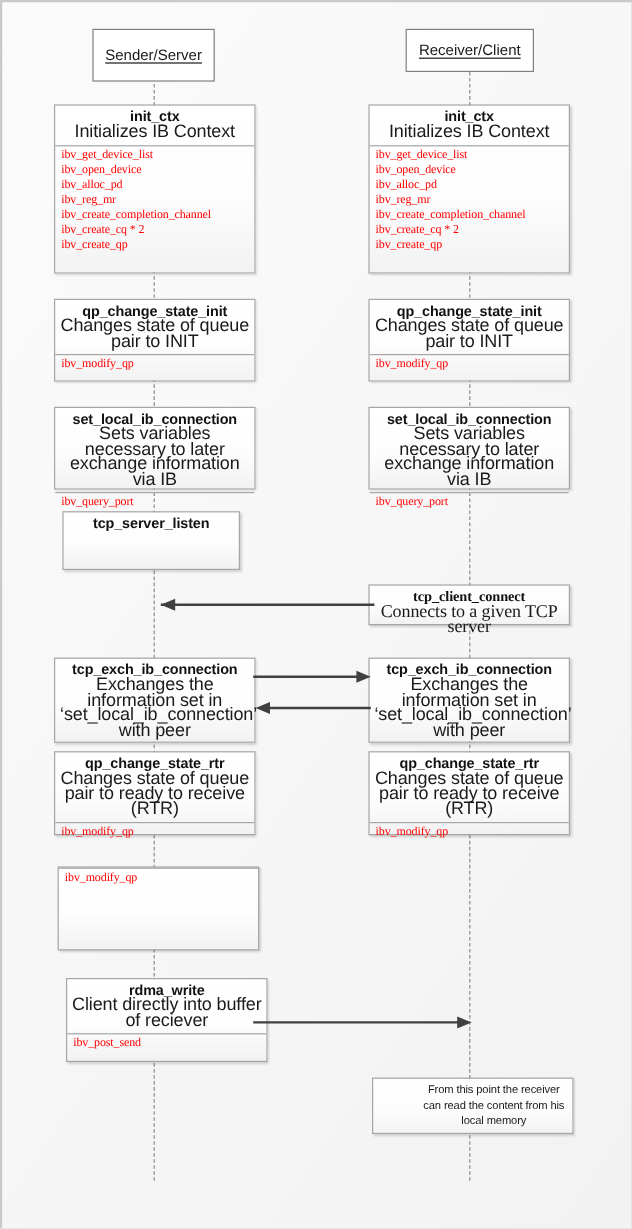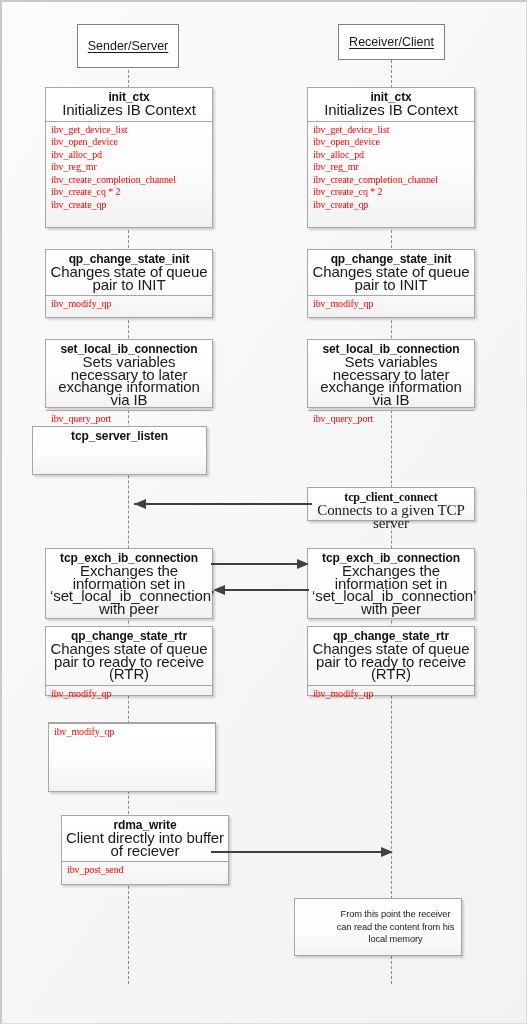--- a/index.html
+++ b/index.html
@@ -216,21 +216,21 @@
     <div class="step" style="left:305px; top:337px; width:168px; height:69px;">
       <div class="step-head">
         <span class="step-title">set_local_ib_connection</span>
         <span class="step-desc">Sets variables necessary to later exchange information via IB</span>
       </div>
       <div class="step-calls">
         <span class="call">ibv_query_port</span>
       </div>
     </div>
 
-    <div class="step" style="left:30px; top:424px; width:175px; height:49px;">
+    <div class="step" style="left:50px; top:424px; width:148px; height:49px;">
       <div class="step-head">
         <span class="step-title">tcp_server_listen</span>
       </div>
     </div>
 
     <div class="step" style="left:305px; top:485px; width:168px; height:34px;font-family:Liberation Serif, serif;">
       <div class="step-head">
         <span class="step-title">tcp_client_connect</span>
         <span class="step-desc">Connects to a given TCP server</span>
       </div>
@@ -284,33 +284,33 @@
         <span class="call">ibv_modify_qp</span>
       </div>
     </div>
 
     <div class="step" style="left:46px; top:720px; width:168px; height:70px;">
       <div class="step-calls">
         <span class="call">ibv_modify_qp</span>
       </div>
     </div>
 
-    <div class="step" style="left:59px; top:813px; width:168px; height:70px;">
+    <div class="step" style="left:53px; top:813px; width:168px; height:70px;">
       <div class="step-head">
         <span class="step-title">rdma_write</span>
         <span class="step-desc">Client directly into buffer of reciever</span>
       </div>
       <div class="step-calls">
         <span class="call">ibv_post_send</span>
       </div>
     </div>
 
     <svg class="arrow-svg" style="left:209px; top:840px;" width="185" height="20" viewBox="0 0 185 20">
       <line x1="0" y1="10" x2="172" y2="10" stroke="#404040" stroke-width="2"></line>
       <polygon points="182,10 170,5 170,15" fill="#404040"></polygon>
     </svg>
 
-    <div class="note" style="left:292px; top:896px; width:168px; height:58px;padding-left:40px;">
+    <div class="note" style="left:308px; top:896px; width:168px; height:47px;padding-left:40px;">
       <span class="note-text">From this point the receiver can read the content from his local memory</span>
     </div>
 
   </div>
 </div>
 
 </body></html>

